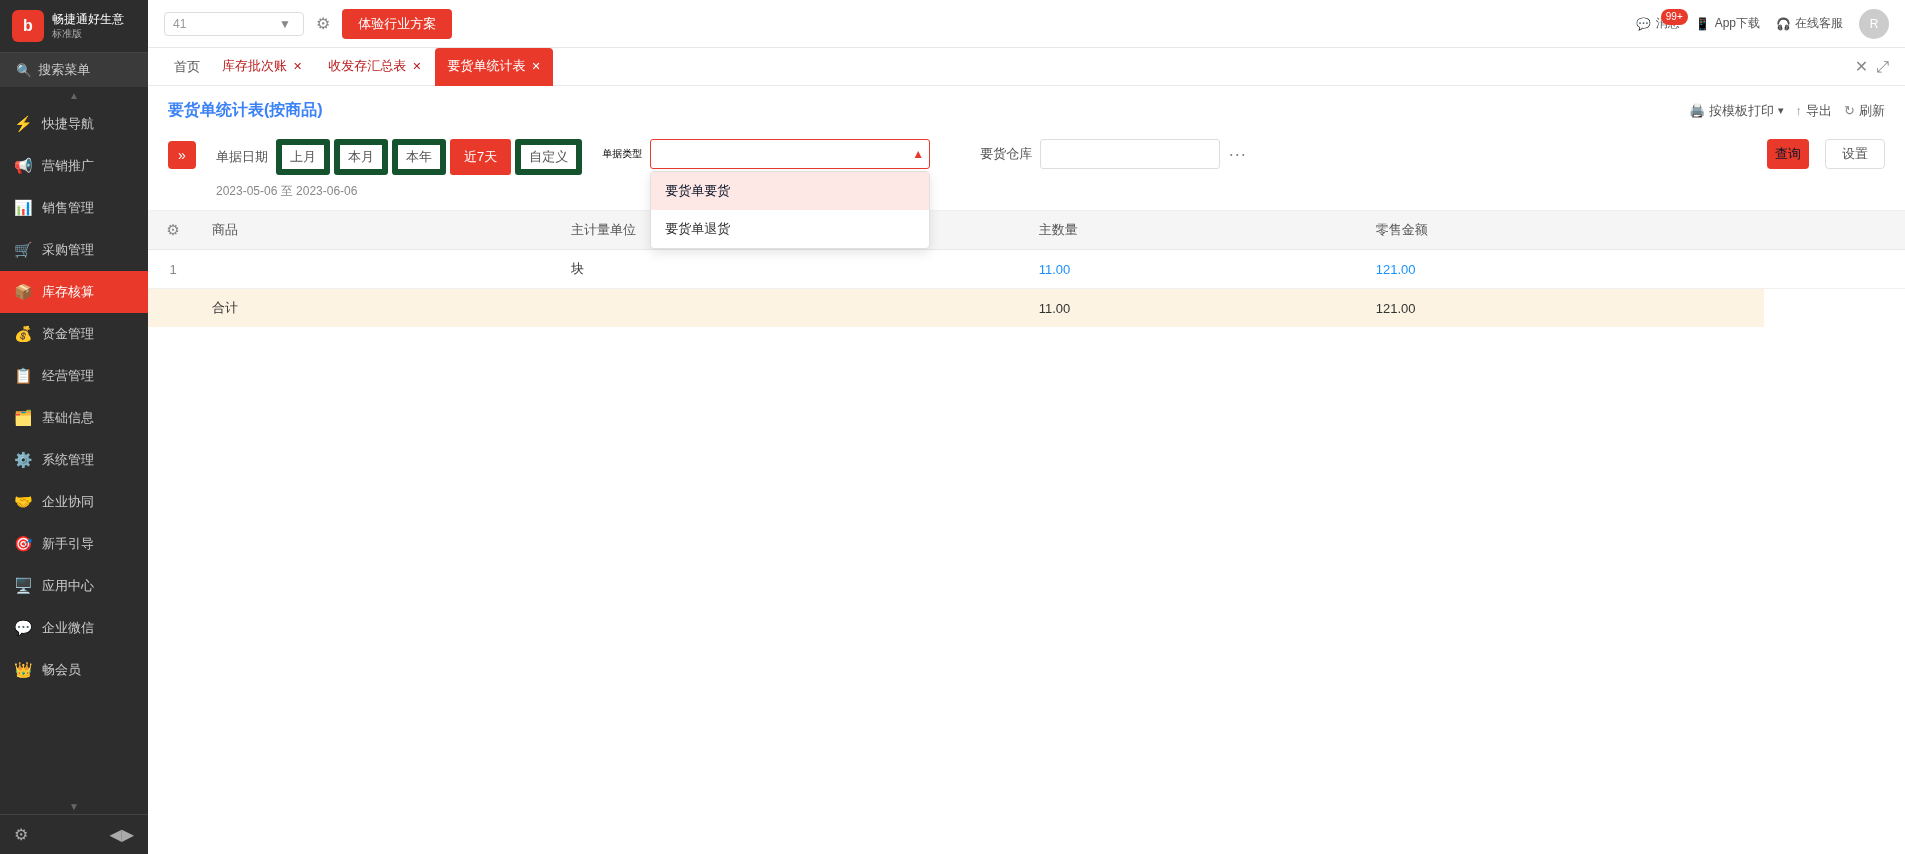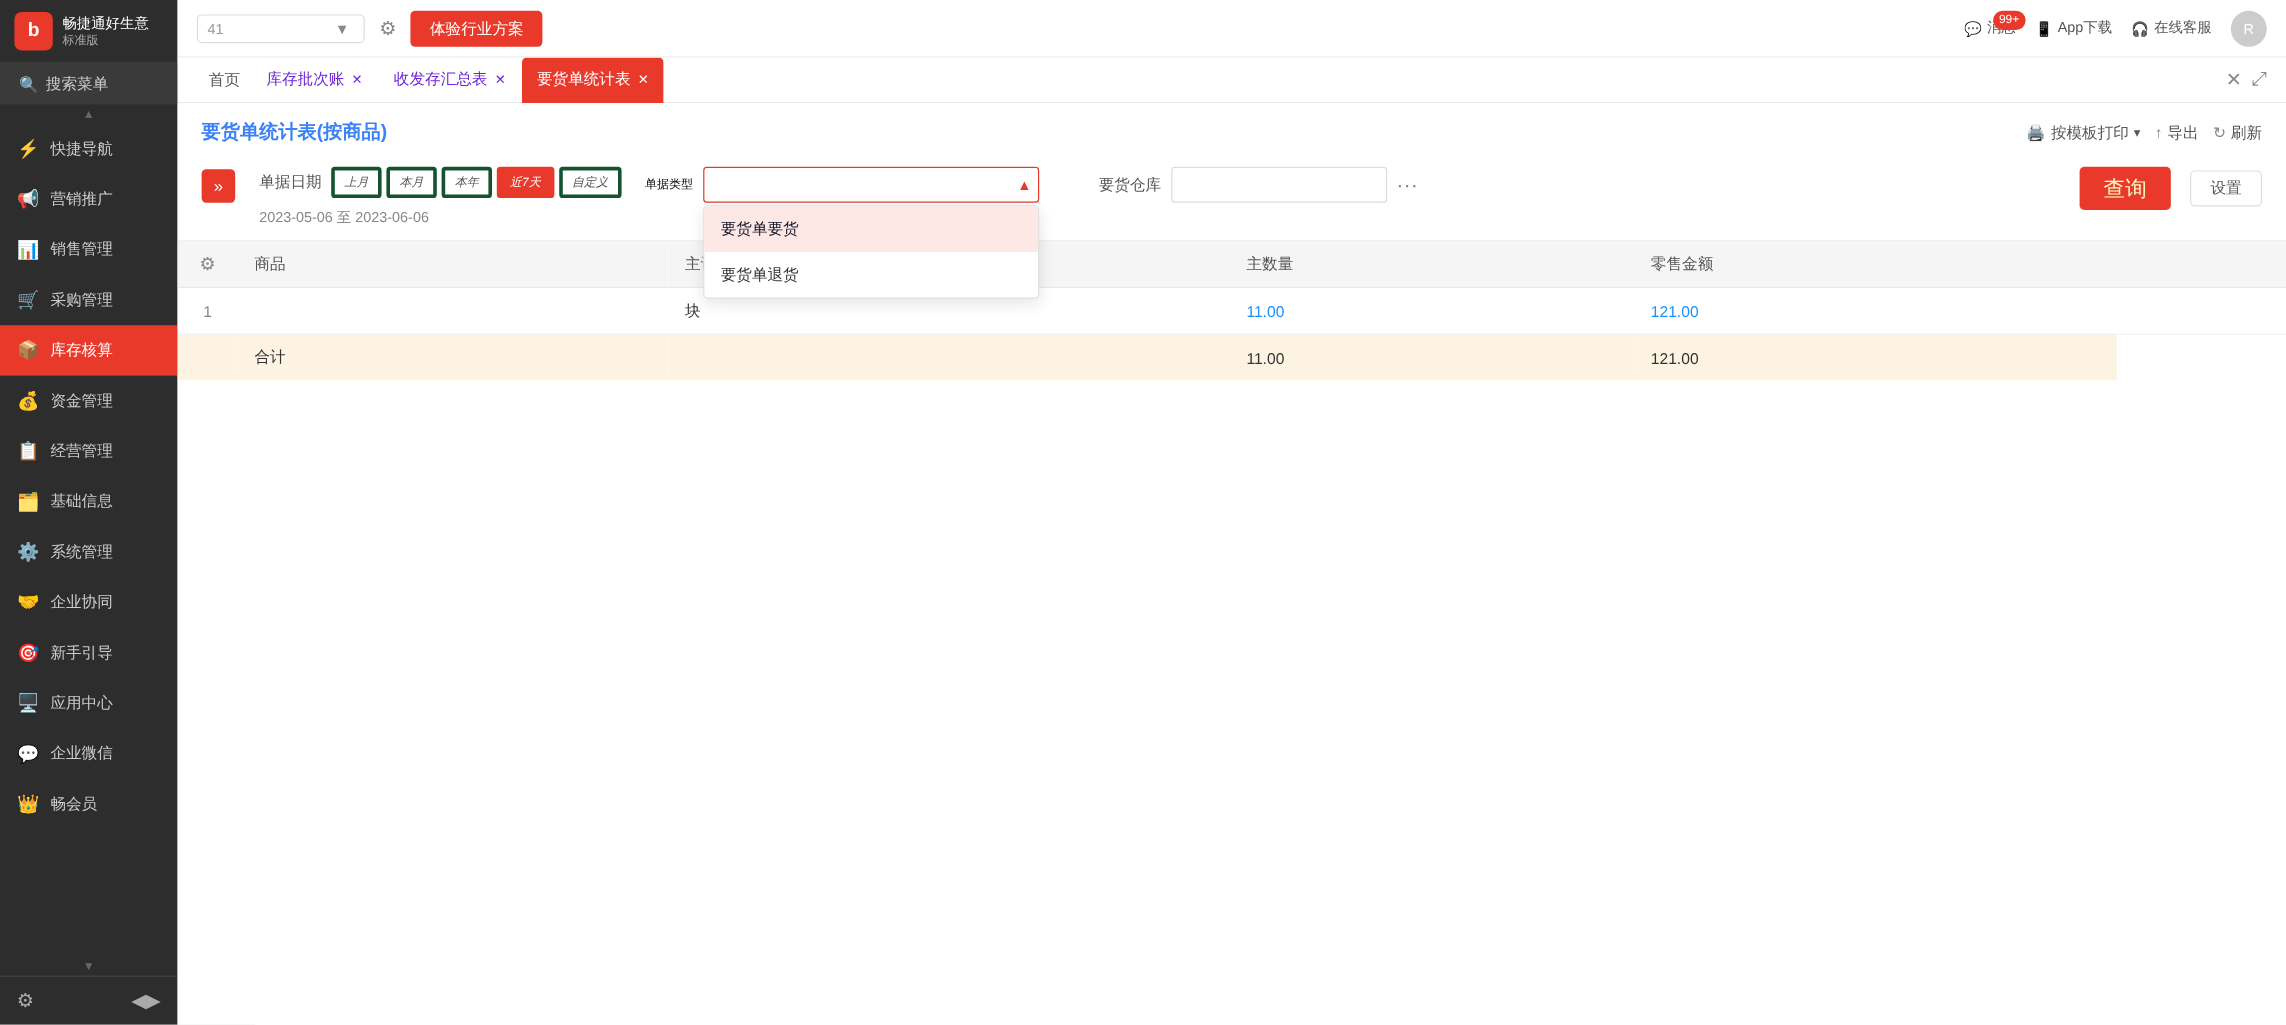--- a/index.html
+++ b/index.html
@@ -143,21 +143,21 @@
       border-bottom: 1px solid #e8e8e8;
       height: 38px;
       flex-shrink: 0;
     }
     .tab {
       display: flex; align-items: center;
       padding: 0 12px;
       height: 38px;
       cursor: pointer;
       font-size: 13px;
-      color: #6d28d9;
+      color: #b91c1c;
       border-bottom: 2px solid transparent;
       margin-right: 2px;
       white-space: nowrap;
     }
     .tab.active {
       background: #e8392a;
       color: #fff;
       border-radius: 4px 4px 0 0;
     }
     .tab .close-btn { margin-left: 6px; font-size: 11px; cursor: pointer; }
@@ -209,27 +209,26 @@
       flex-shrink: 0; margin-top: 2px;
     }
     .filter-group {
       display: flex; flex-direction: column; gap: 6px;
     }
     .filter-row { display: flex; align-items: center; gap: 8px; }
     .filter-label { color: #555; font-size: 13px; white-space: nowrap; }
     .date-btns { display: flex; gap: 4px; }
     .date-btn {
       padding: 3px 8px;
-      border: 3px solid #14532d;
+      border: 6px solid #14532d;
       border-radius: 3px;
       cursor: pointer;
-      font-size: 10px;
+      font-size: 13px;
       color: #555;
       background: #fff;
-      font-style: italic;
     }
     .date-btn.special {
       background: #e8392a; color: #fff; border-color: #e8392a;
     }
     .date-range { font-size: 12px; color: #888; margin-top: 2px; }
 
     .filter-select-wrapper {
       display: flex; align-items: center; gap: 8px;
     }
     .filter-type-label { color: #000000; font-size: 10px; white-space: nowrap; }
@@ -275,26 +274,26 @@
       border-radius: 3px;
       padding: 4px 8px;
       width: 180px;
       height: 30px;
       font-size: 13px;
       outline: none;
     }
     .filter-more { color: #888; cursor: pointer; font-size: 18px; line-height: 1; }
     .filter-query-btn {
       background: #e8392a;
-      color: #fef9c3;
+      color: #0f172a;
       border: none;
       border-radius: 4px;
-      padding: 6px 20px;
-      cursor: pointer;
-      font-size: 18px;
+      padding: 6px 8px;
+      cursor: pointer;
+      font-size: 13px;
       margin-left: auto;
     }
     .filter-setting-btn {
       background: #fff;
       color: #555;
       border: 1px solid #ddd;
       border-radius: 4px;
       padding: 5px 16px;
       cursor: pointer;
       font-size: 13px;

